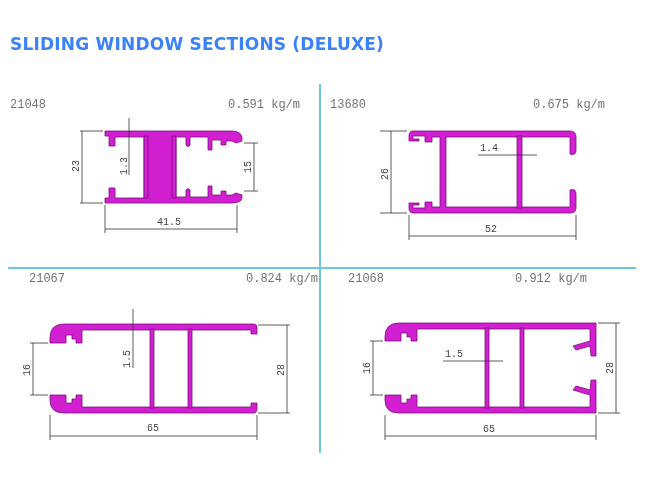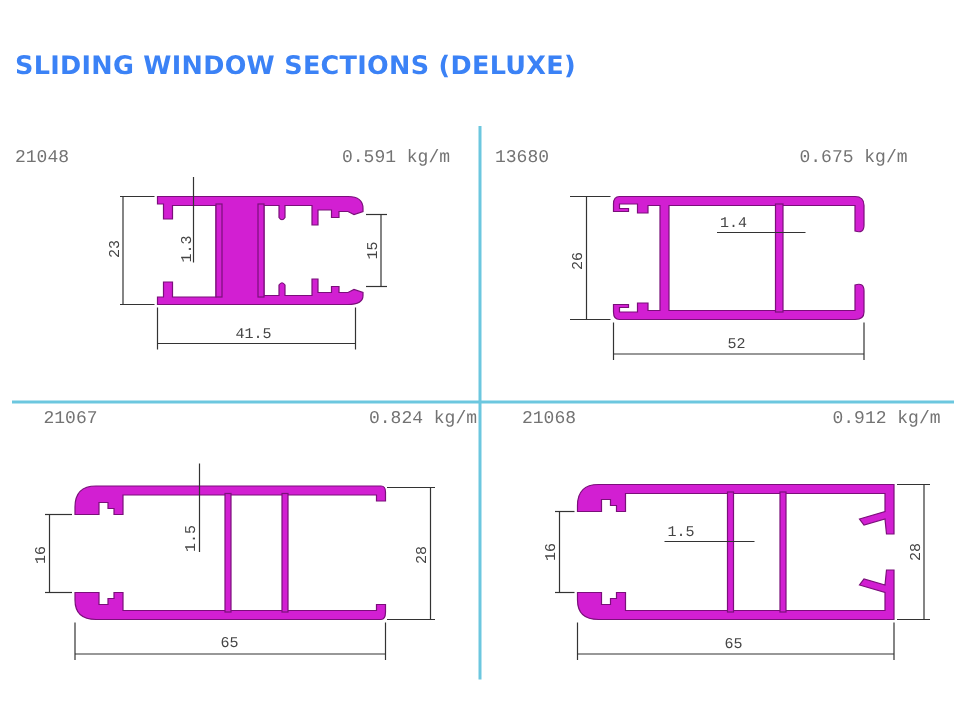--- a/index.html
+++ b/index.html
@@ -93,21 +93,21 @@
     <text class="dimtxt" transform="translate(284,376) rotate(-90)">28</text>
     <line class="dim" x1="50" y1="415" x2="50" y2="440"></line>
     <line class="dim" x1="257" y1="415" x2="257" y2="440"></line>
     <line class="dim" x1="50" y1="436" x2="257" y2="436"></line>
     <text class="dimtxt" x="147" y="431">65</text>
   </svg>
 </div>
 
 <div>
   <div class="code" style="left:348px; top:272px;">21068</div>
-  <div class="weight" style="left:555px; top:272px;text-align:center;">0.912 kg/m</div>
+  <div class="weight" style="left:515px; top:272px;text-align:center;">0.912 kg/m</div>
   <svg width="650" height="480">
     <path class="prof" d="M399,323 L596,323 L596,356 L591,356 L590,346 L576,350 L573,346 L590,341 L590,329 L417,329 L417,341 L411,341 L411,337 L407,337 L407,333 L401,333 L401,341 L385,341 L385,337 Q385,323 399,323 Z"></path>
     <path class="prof" d="M399,413 L596,413 L596,380 L591,380 L590,390 L576,386 L573,390 L590,395 L590,407 L417,407 L417,395 L411,395 L411,399 L407,399 L407,403 L401,403 L401,395 L385,395 L385,400 Q385,413 399,413 Z"></path>
     <rect class="prof" x="485" y="328" width="4" height="80"></rect>
     <rect class="prof" x="520" y="328" width="4" height="80"></rect>
     <line class="dim" x1="370" y1="341" x2="383" y2="341"></line>
     <line class="dim" x1="370" y1="395" x2="383" y2="395"></line>
     <line class="dim" x1="373" y1="341" x2="373" y2="395"></line>
     <text class="dimtxt" transform="translate(370,374) rotate(-90)">16</text>
     <line class="dim" x1="443" y1="361" x2="503" y2="361"></line>

